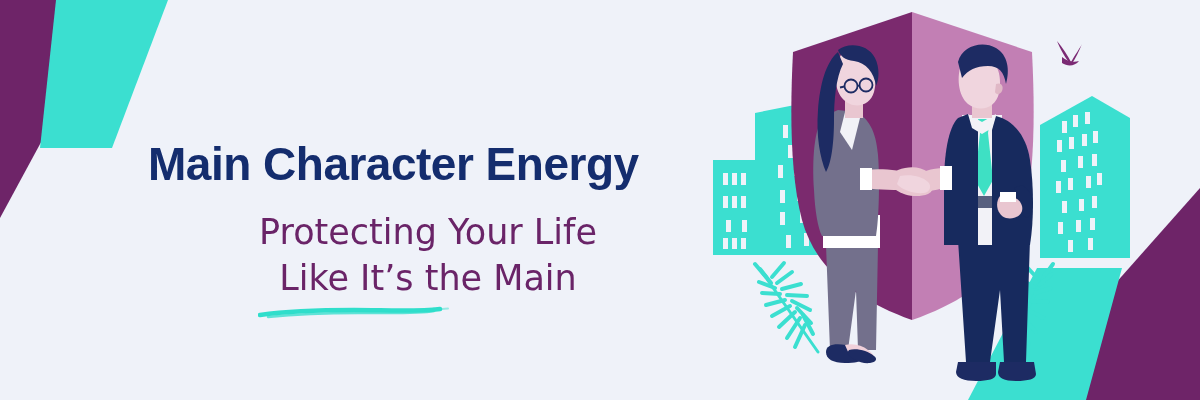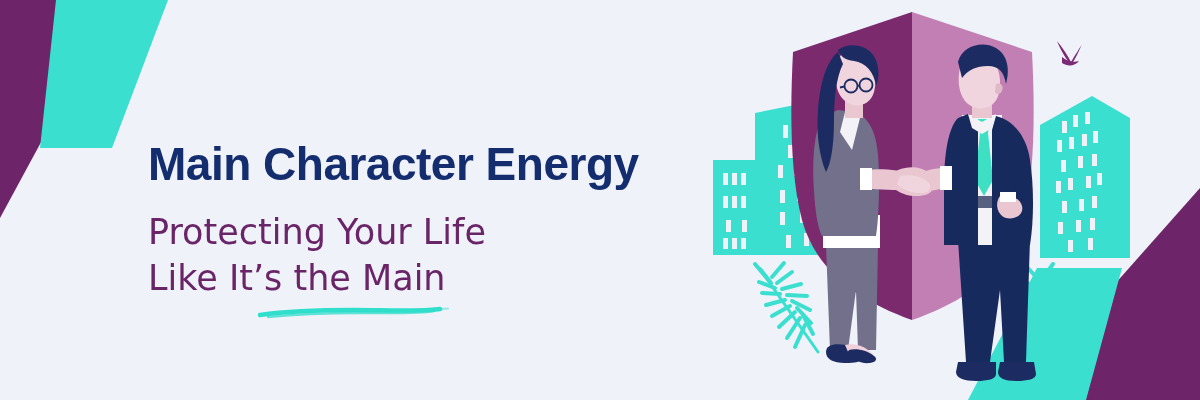--- a/index.html
+++ b/index.html
@@ -44,20 +44,21 @@
   }
   .subhead {
     margin: 0;
     margin-top: 22px;
     font-family: "DejaVu Sans", sans-serif;
     font-size: 35px;
     font-weight: 400;
     color: #6a2468;
     line-height: 1.30;
     letter-spacing: 0px;
+    text-align: center;
   }
   .subhead-line {
     display: block;
     white-space: nowrap;
   }
   .underline-wrap {
     position: absolute;
     left: 258px;
     top: 303px;
     width: 200px;

